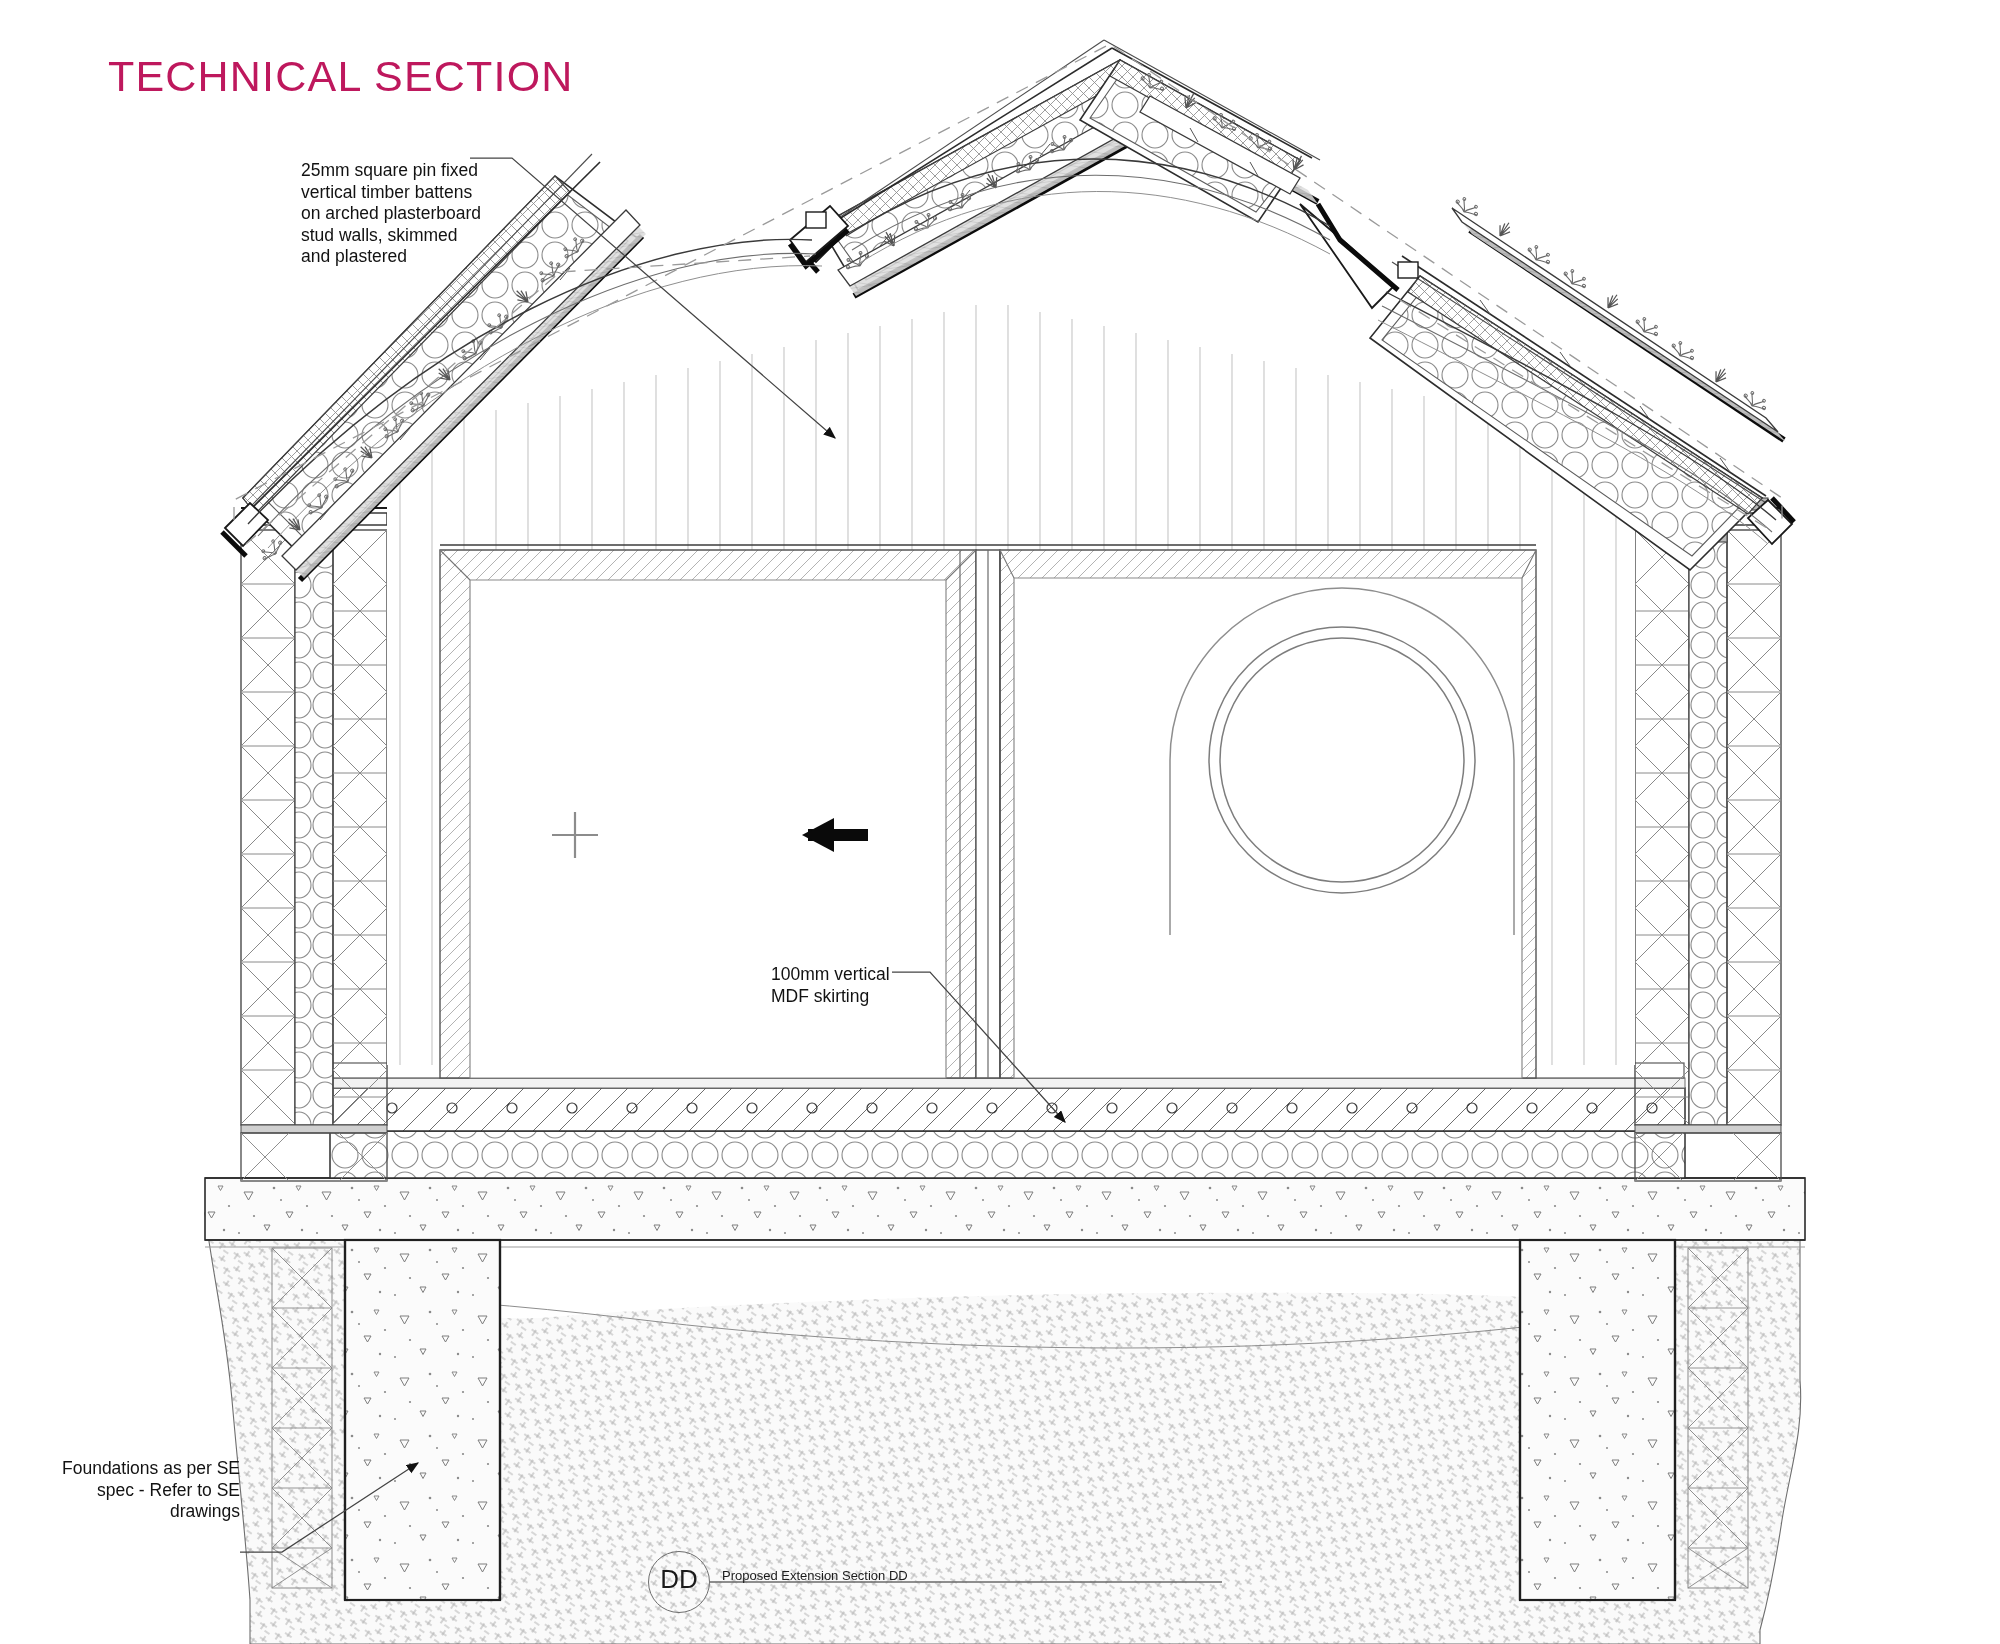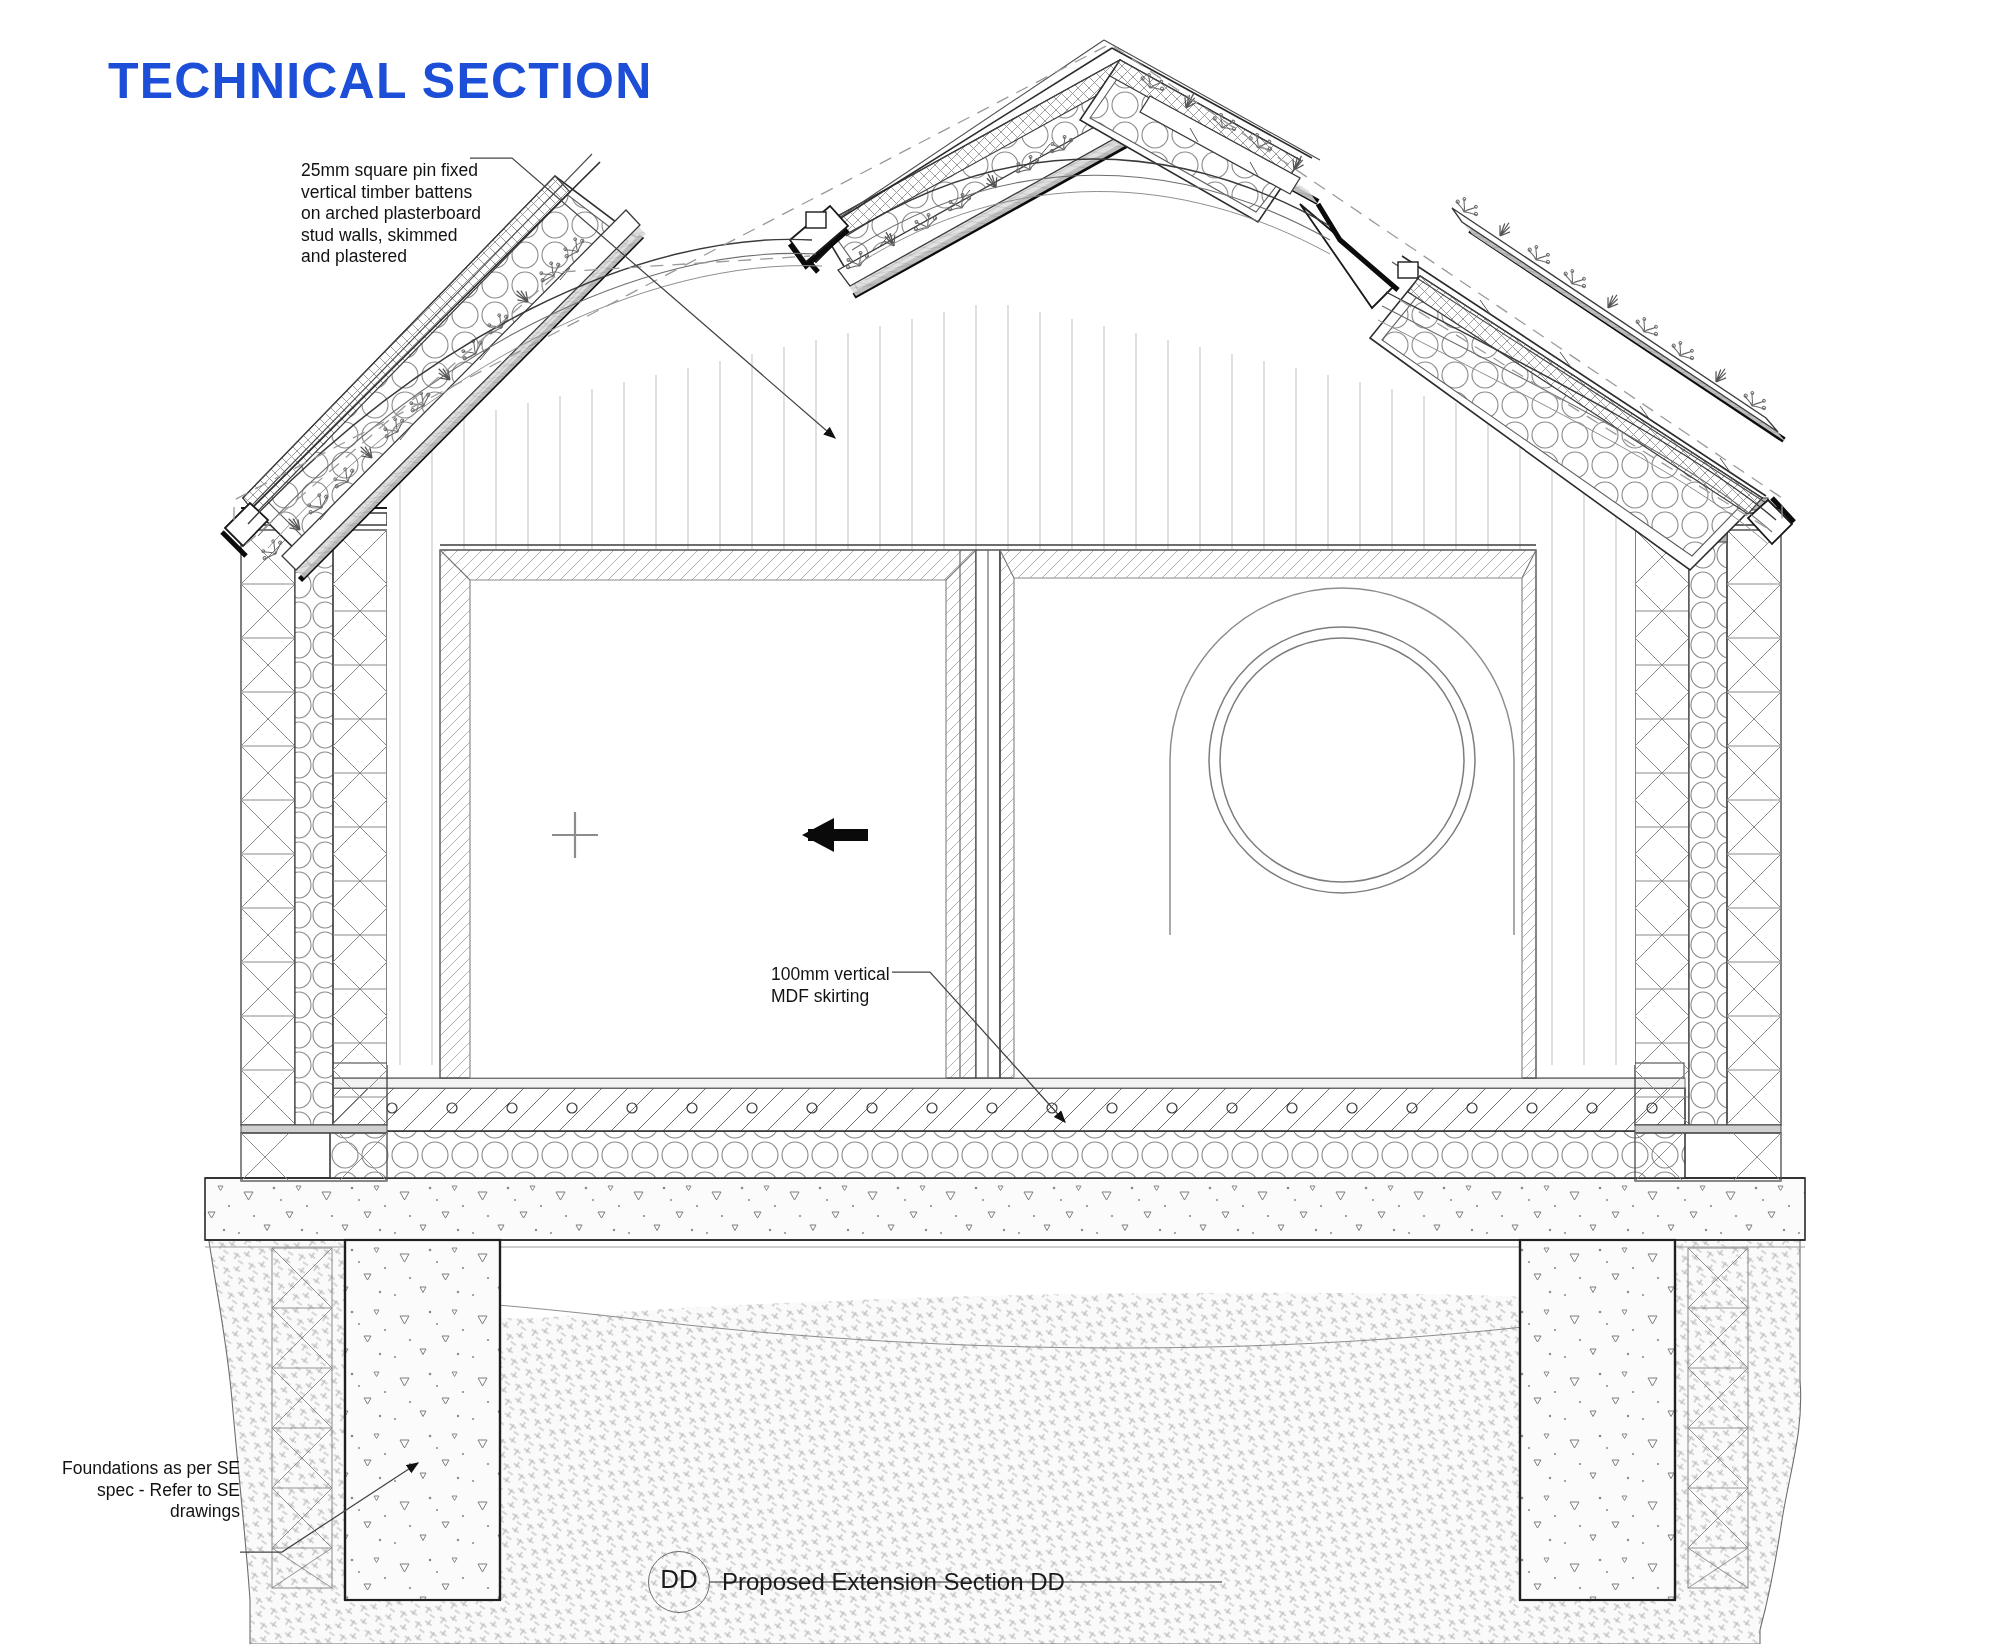--- a/index.html
+++ b/index.html
@@ -25,25 +25,25 @@
     position: absolute;
     left: 0; top: 0;
     width: 2000px;
     height: 1644px;
     display: block;
   }
   .ttl {
     position: absolute;
     left: 108px;
     top: 52px;
-    font-size: 50px;
+    font-size: 43px;
     letter-spacing: 1.2px;
-    color: #1d4ed8;
+    color: #be185d;
     font-family: "Liberation Sans", sans-serif;
-    font-weight: 700;
+    font-weight: 400;
     white-space: nowrap;
   }
   .note {
     position: absolute;
     font-size: 17.5px;
     line-height: 21.5px;
     color: #121212;
     font-family: "Liberation Sans", sans-serif;
     white-space: pre-line;
   }
@@ -65,21 +65,21 @@
     left: 0; right: 0;
     top: 12px;
     text-align: center;
     font-size: 26px;
     color: #1a1a1a;
   }
   .tblabel {
     position: absolute;
     left: 722px;
     top: 1568px;
-    font-size: 24px;
+    font-size: 13px;
     color: #1a1a1a;
     white-space: nowrap;
   }
 </style>
 </head>
 <body>
 
 <div id="sheet">
 
   <svg class="drawing" viewBox="0 0 2000 1644">

